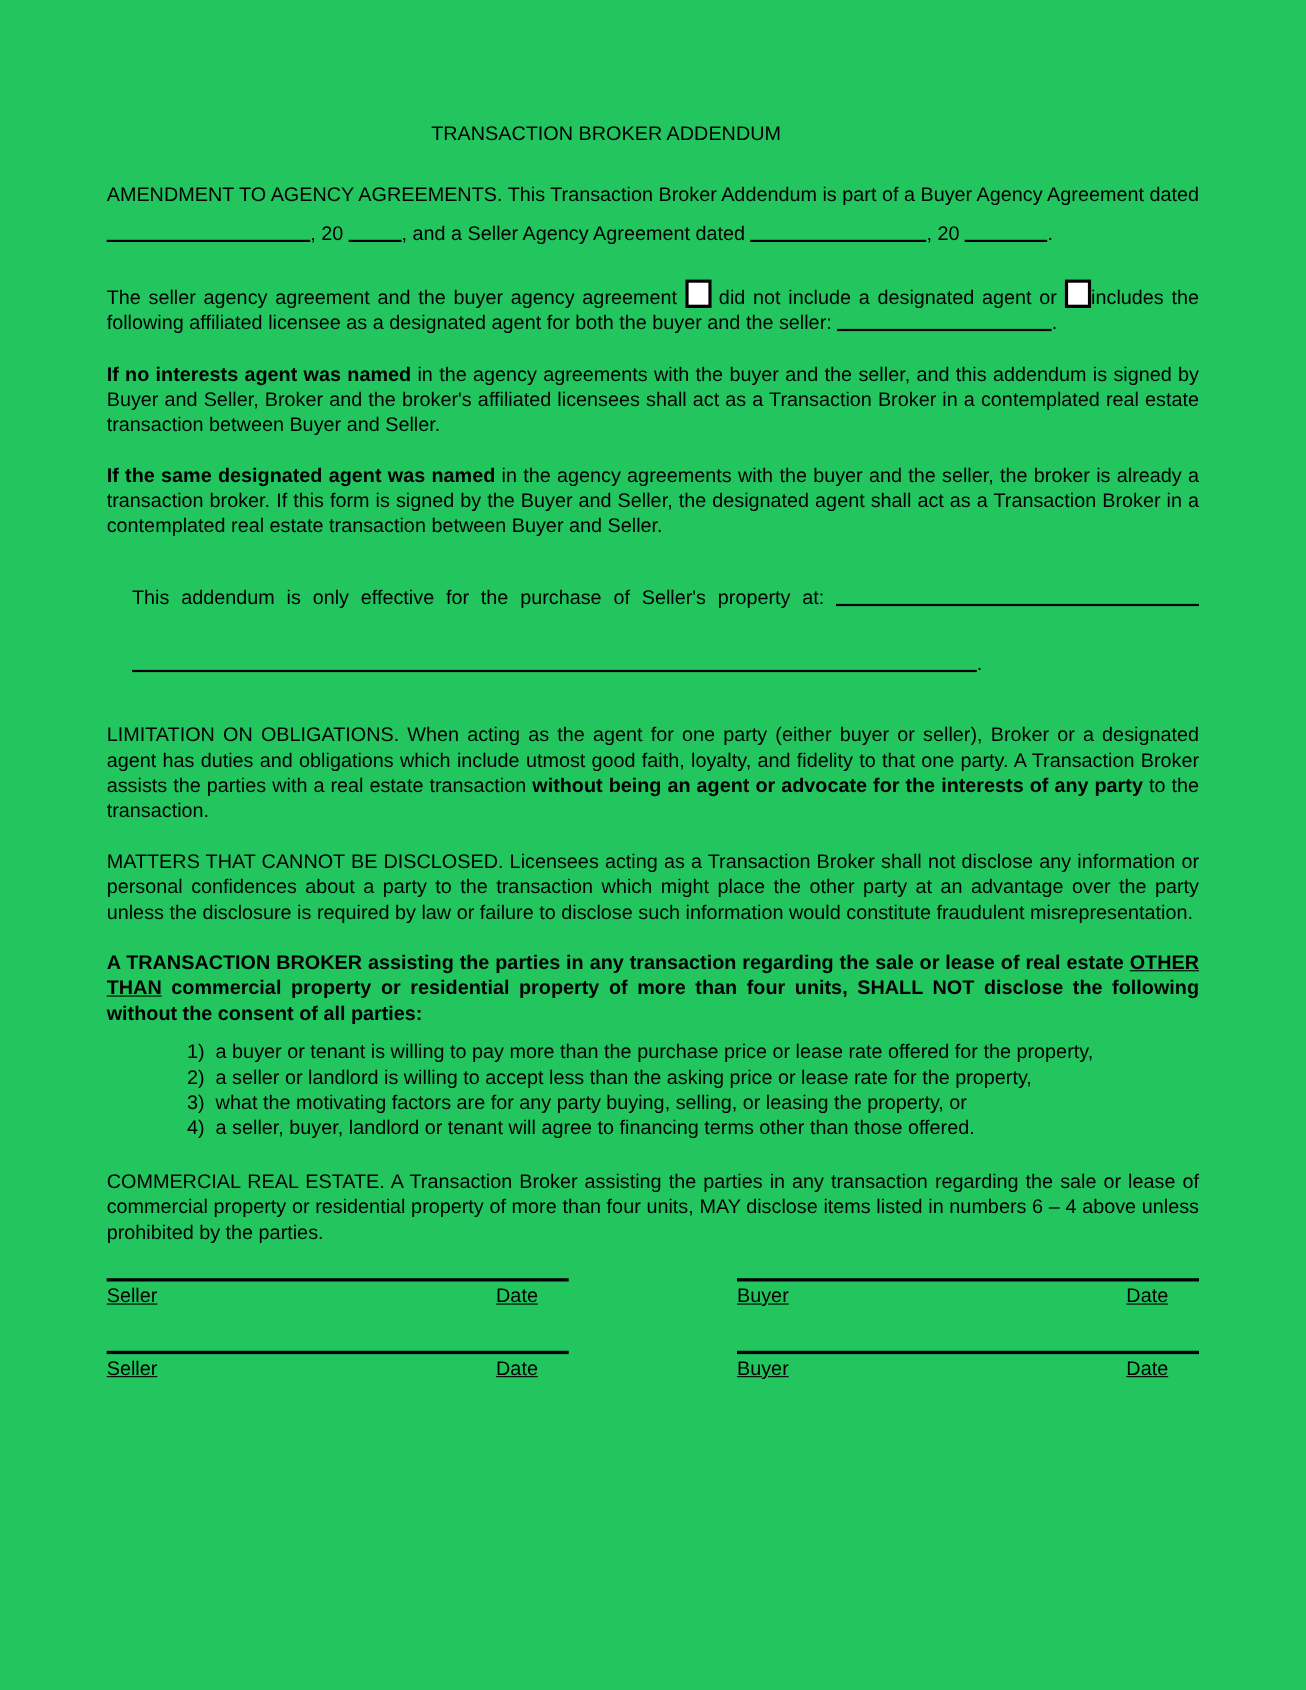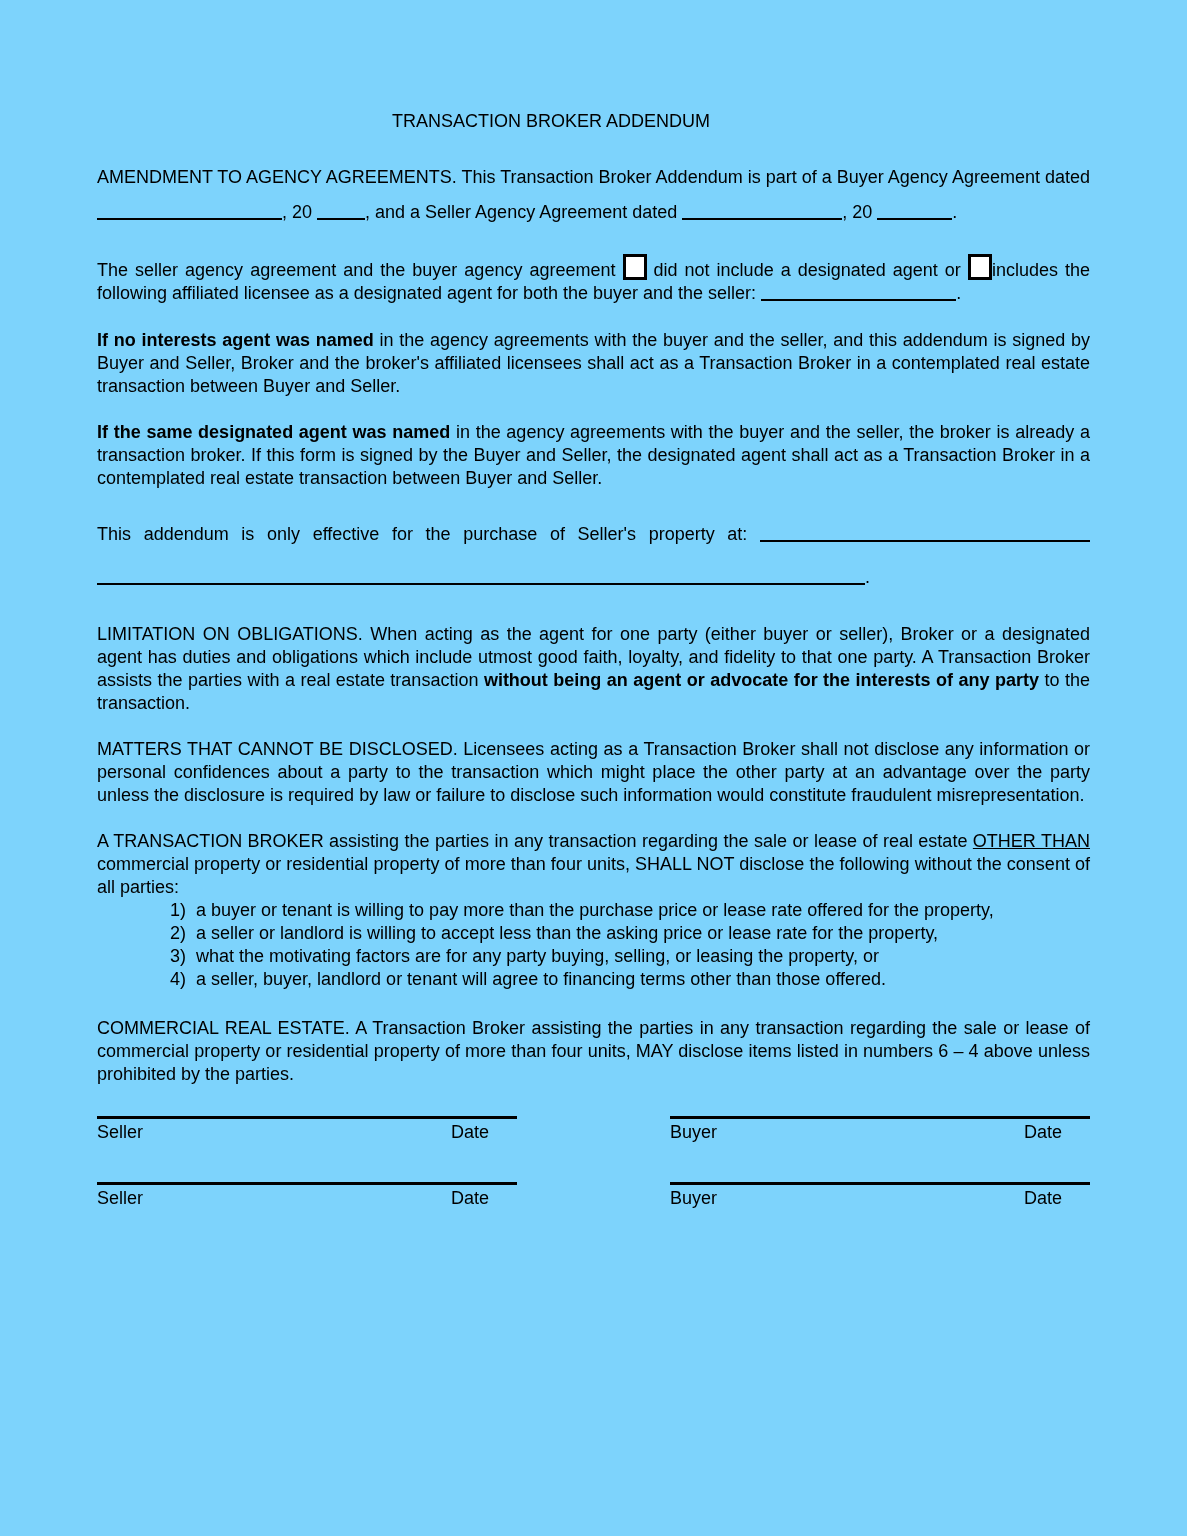--- a/index.html
+++ b/index.html
@@ -5,43 +5,44 @@
   * { margin: 0; padding: 0; box-sizing: border-box; }
   html, body { background: #ffffff; }
   body {
     font-family: "Liberation Sans", sans-serif;
     color: #000;
   }
   .page {
     position: relative;
     width: 1187px;
     min-height: 1536px;
-    background: #7dd3fc;
+    background: #22c55e;
     padding: 110px 97px 16px 97px;
     font-size: 18px;
     line-height: 23px;
   }
   .title {
     text-align: center;
     margin-right: 85px;
     margin-bottom: 27px;
     white-space: nowrap;
   }
   .para {
     text-align: justify;
     margin-bottom: 23px;
   }
   .amendment {
     line-height: 35px;
     margin-bottom: 24px;
   }
   .designation { margin-bottom: 24px; }
   .effective {
-    line-height: 43px;
+    line-height: 60px;
     margin-bottom: 24px;
+    margin-left: 23px;
   }
   .blank {
     display: inline-block;
     border-bottom: 2px solid #000;
     height: 14px;
     vertical-align: -2px;
   }
   .w185 { width: 185px; }
   .w48  { width: 48px; }
   .w160 { width: 160px; }
@@ -58,21 +59,21 @@
     background: #fff;
   }
   .list { margin-bottom: 26px; }
   .li {
     display: flex;
     margin-left: 73px;
     text-align: left;
   }
   .li .num { flex: none; width: 26px; }
   .u { text-decoration: underline; }
-  .sig-section { margin-top: 30px; }
+  .sig-section { margin-top: 30px; text-decoration: underline; }
   .sig-row {
     display: flex;
     justify-content: space-between;
   }
   .sig-row + .sig-row { margin-top: 38px; }
   .sig-col { width: 420px; }
   .sig-line {
     border-top: 3px solid #000;
     height: 3px;
   }
@@ -101,21 +102,21 @@
   <p class="para"><b>If no interests agent was named</b><span> in the agency agreements with the buyer and the seller, and this addendum is signed by Buyer and Seller, Broker and the broker's affiliated licensees shall act as a Transaction Broker in a contemplated real estate transaction between Buyer and Seller.</span></p>
 
   <p class="para"><b>If the same designated agent was named</b><span> in the agency agreements with the buyer and the seller, the broker is already a transaction broker.  If this form is signed by the Buyer and Seller, the designated agent shall act as a Transaction Broker in a contemplated real estate transaction between Buyer and Seller.</span></p>
 
   <p class="para effective"><span>This addendum is only effective for the purchase of Seller's property at: </span><span class="blank w330"></span><span class="blank w768"></span><span>.</span></p>
 
   <p class="para"><span>LIMITATION ON OBLIGATIONS.  When acting as the agent for one party (either buyer or seller), Broker or a designated agent has duties and obligations which include utmost good faith, loyalty, and fidelity to that one party.  A Transaction Broker assists the parties with a real estate transaction </span><b>without being an agent or advocate for the interests of any party</b><span> to the transaction.</span></p>
 
   <p class="para">MATTERS THAT CANNOT BE DISCLOSED.  Licensees acting as a Transaction Broker shall not disclose any information or personal confidences about a party to the transaction which might place the other party at an advantage over the party unless the disclosure is required by law or failure to disclose such information would constitute fraudulent misrepresentation.</p>
 
-  <p class="para" style="margin-bottom:0;"><span>A TRANSACTION BROKER assisting the parties in any transaction regarding the sale or lease of real estate </span><span class="u">OTHER THAN</span><span> commercial property or residential property of more than four units, SHALL NOT disclose the following without the consent of all parties:</span></p>
+  <p class="para" style="margin-bottom:12px;font-weight:bold;"><span>A TRANSACTION BROKER assisting the parties in any transaction regarding the sale or lease of real estate </span><span class="u">OTHER THAN</span><span> commercial property or residential property of more than four units, SHALL NOT disclose the following without the consent of all parties:</span></p>
 
   <div class="list">
     <div class="li">
         <span class="num">1)</span>
         <span>a buyer or tenant is willing to pay more than the purchase price or lease rate offered for the property,</span>
       </div>
     <div class="li">
         <span class="num">2)</span>
         <span>a seller or landlord is willing to accept less than the asking price or lease rate for the property,</span>
       </div>

